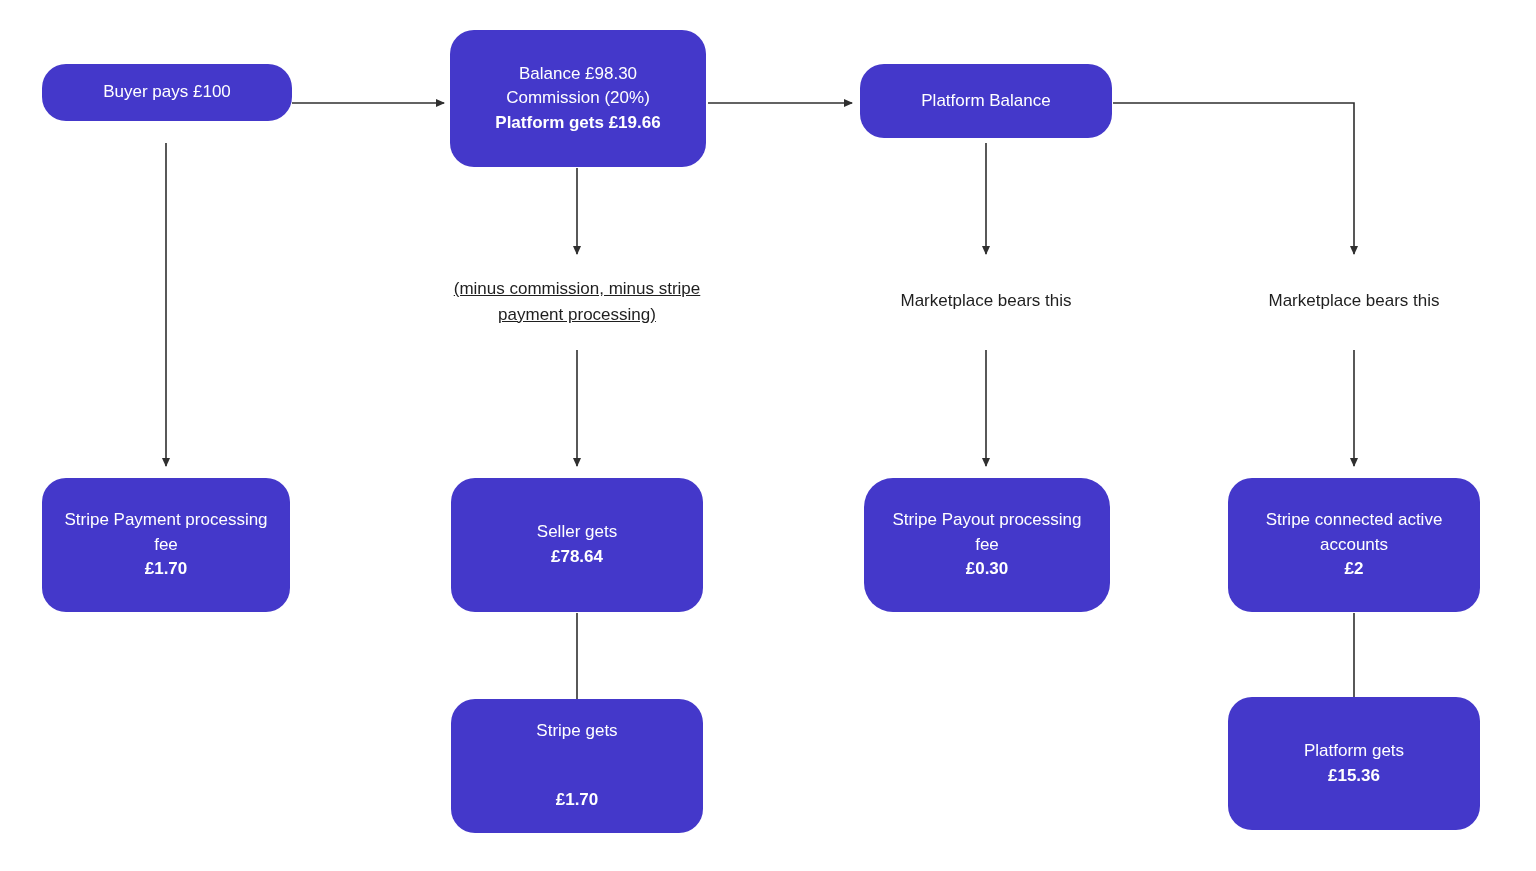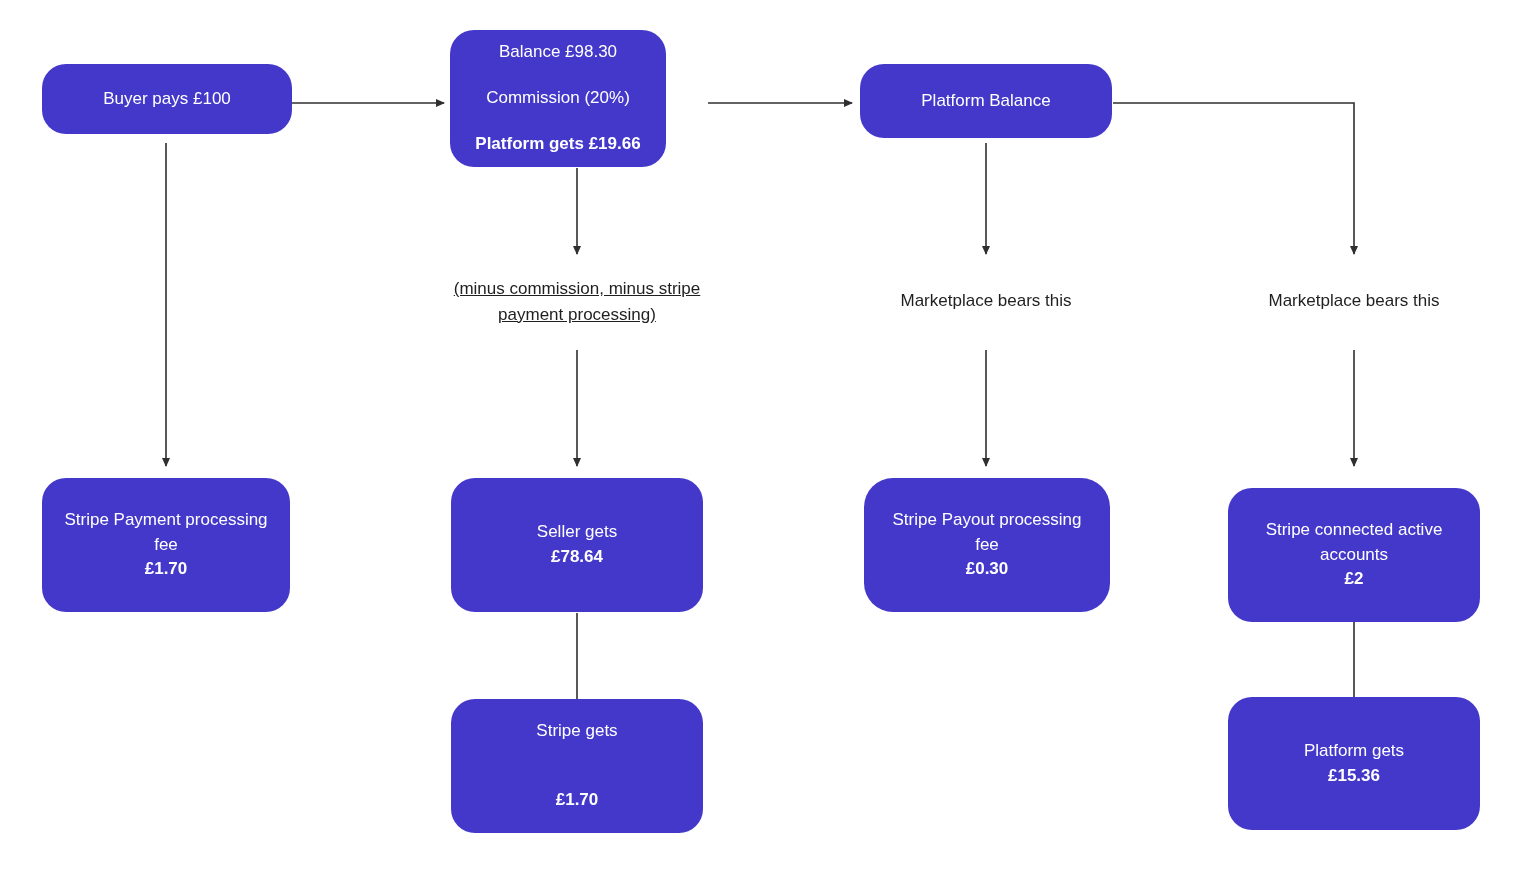--- a/index.html
+++ b/index.html
@@ -71,25 +71,25 @@
       <path d="M577,350 V466" marker-end="url(#arrow)"></path>
       <path d="M986,143 V254" marker-end="url(#arrow)"></path>
       <path d="M986,350 V466" marker-end="url(#arrow)"></path>
       <path d="M1113,103 H1354 V254" marker-end="url(#arrow)"></path>
       <path d="M1354,350 V466" marker-end="url(#arrow)"></path>
       <path d="M577,613 V699"></path>
       <path d="M1354,613 V697"></path>
     </g>
   </svg>
 
-  <div class="node" style="left:42px;top:64px;width:250px;height:70px;">
+  <div class="node" style="left:42px;top:64px;width:250px;height:57px;">
     <span>Buyer pays £100</span>
   </div>
 
-  <div class="node" style="left:450px;top:30px;width:216px;height:137px;justify-content:space-between;">
+  <div class="node" style="left:450px;top:30px;width:256px;height:137px;">
     <span>Balance £98.30</span>
     <span>Commission (20%)</span>
     <span class="bold">Platform gets £19.66</span>
   </div>
 
   <div class="node" style="left:860px;top:64px;width:252px;height:74px;">
     <span>Platform Balance</span>
   </div>
 
   <div class="note" style="left:421px;top:276px;width:312px;text-decoration:underline;">(minus commission, minus stripe payment processing)</div>
@@ -106,21 +106,21 @@
   <div class="node" style="left:451px;top:478px;width:252px;height:134px;">
     <span>Seller gets</span>
     <span class="bold">£78.64</span>
   </div>
 
   <div class="node" style="left:864px;top:478px;width:246px;height:134px;border-radius:29px;">
     <span>Stripe Payout processing fee</span>
     <span class="bold">£0.30</span>
   </div>
 
-  <div class="node" style="left:1228px;top:478px;width:252px;height:134px;margin-top:10px;">
+  <div class="node" style="left:1228px;top:478px;width:252px;height:134px;">
     <span>Stripe connected active accounts</span>
     <span class="bold">£2</span>
   </div>
 
   <div class="node" style="left:451px;top:699px;width:252px;height:134px;gap:44px;">
     <span>Stripe gets</span>
     <span class="bold">£1.70</span>
   </div>
 
   <div class="node" style="left:1228px;top:697px;width:252px;height:133px;">

